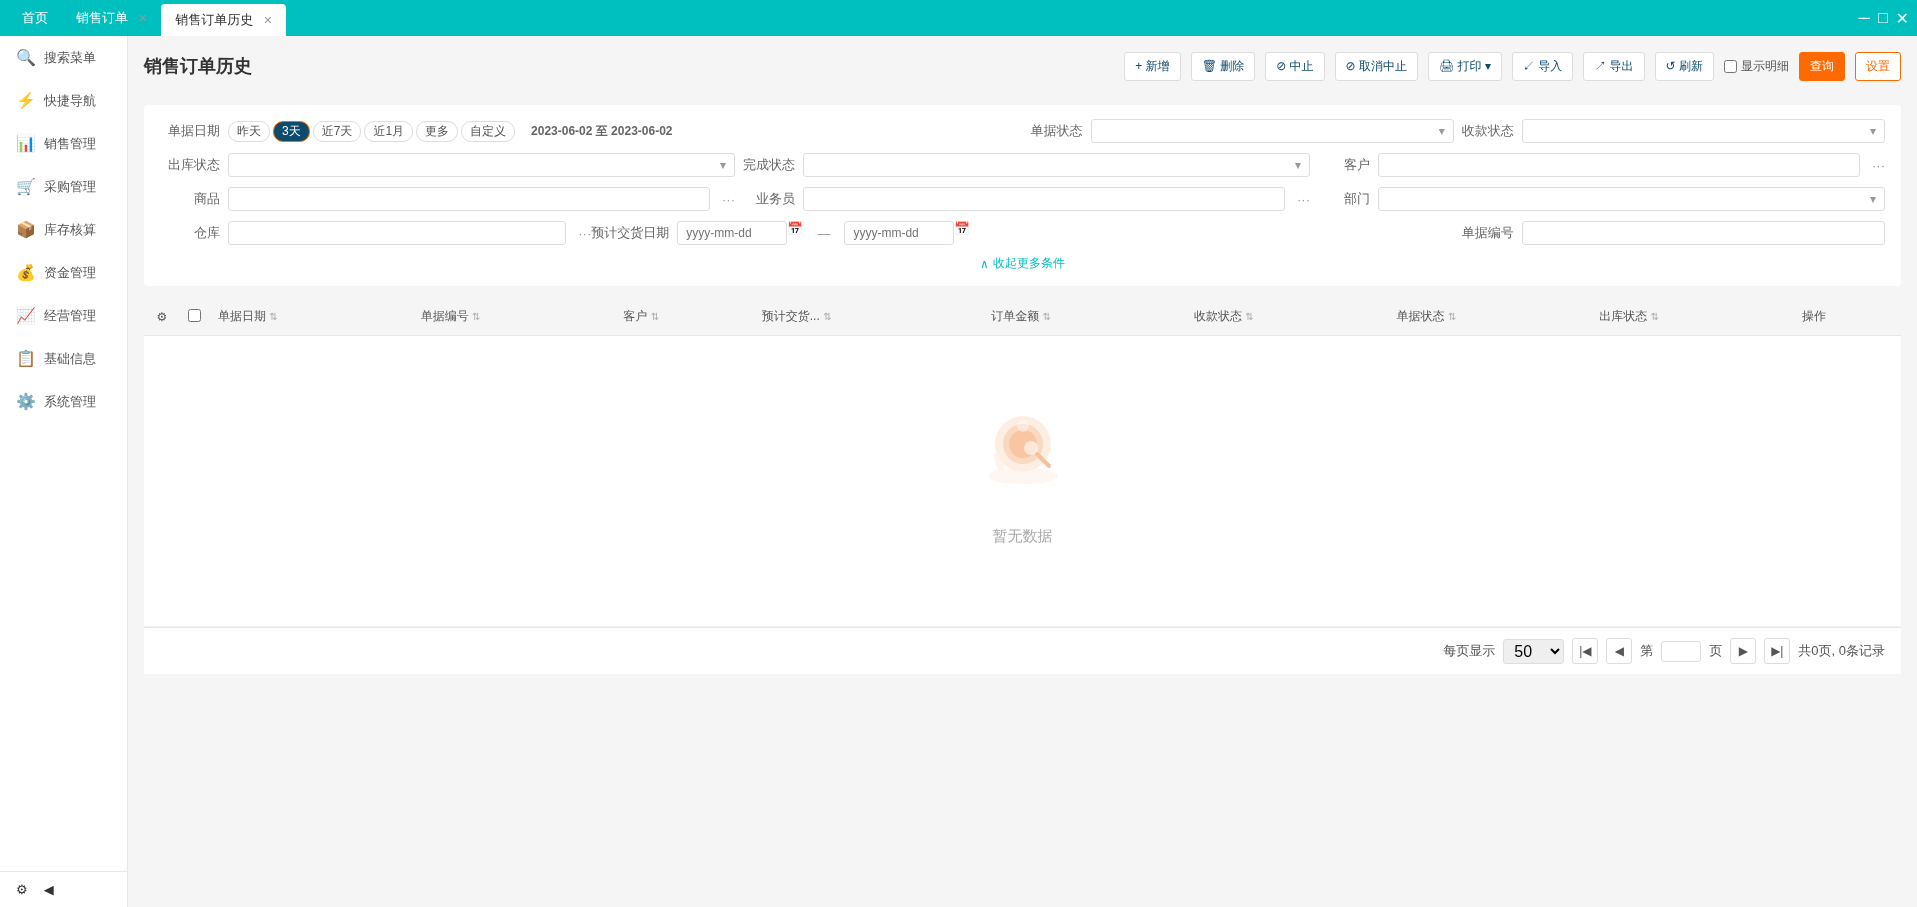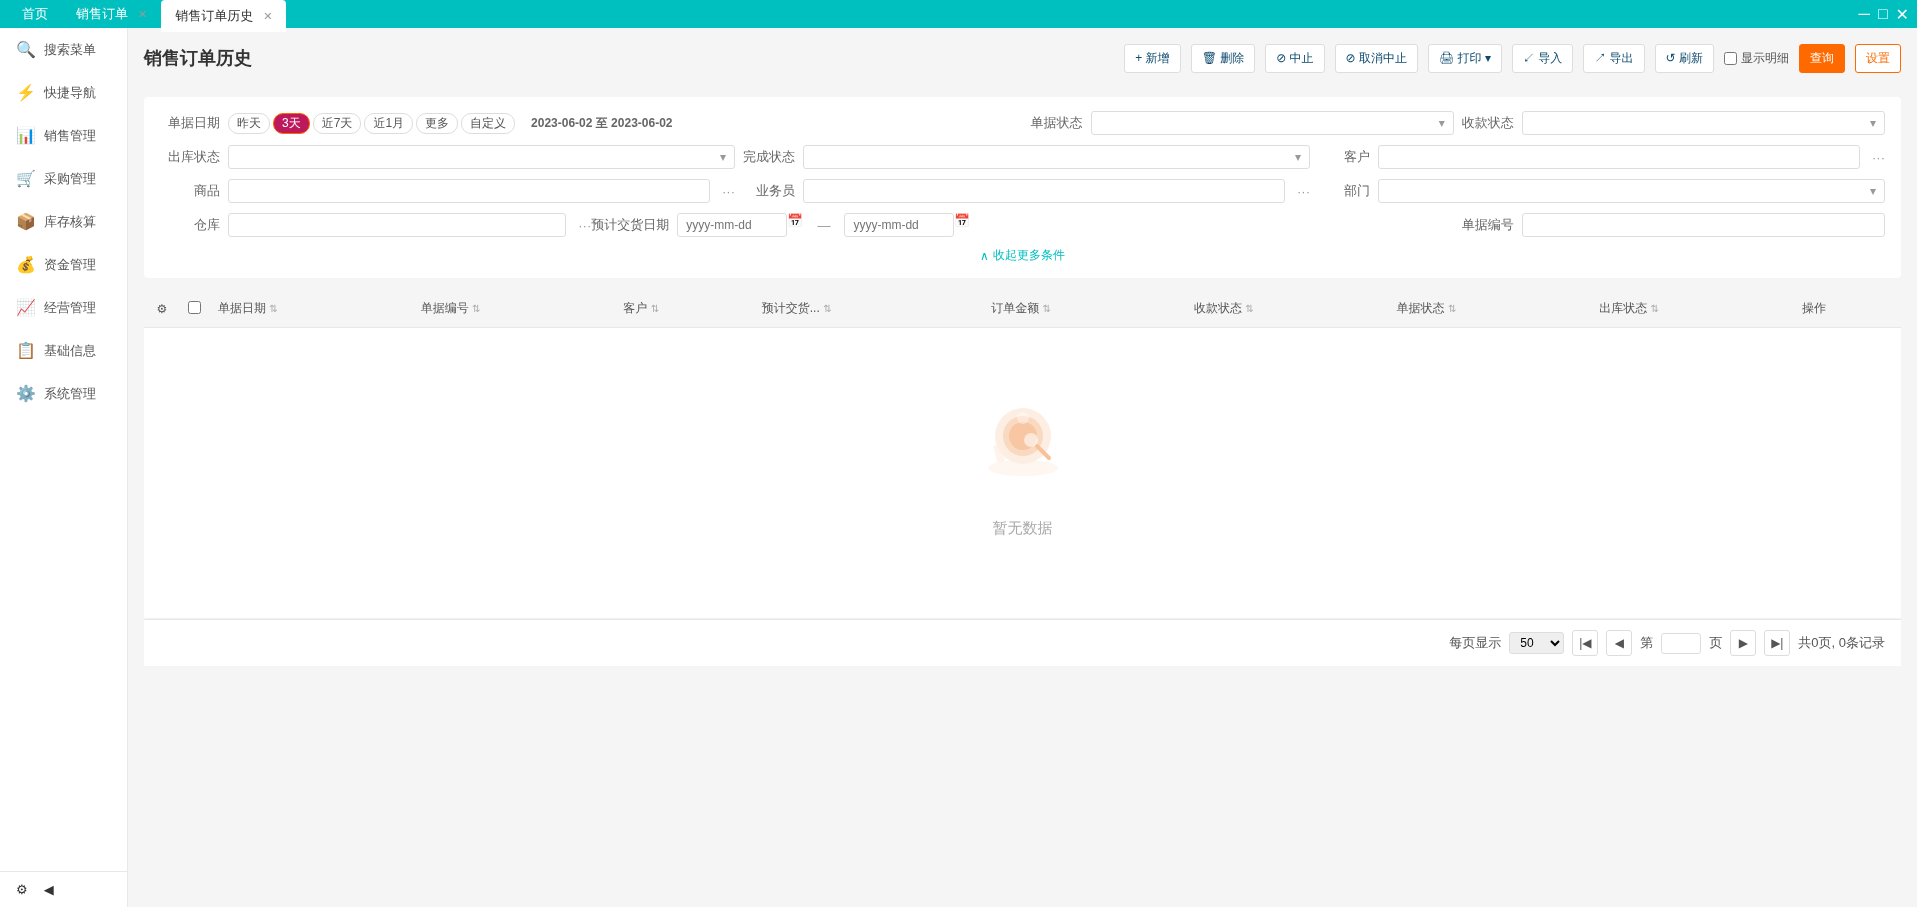--- a/index.html
+++ b/index.html
@@ -1,19 +1,19 @@
 <!DOCTYPE html>
 <html><head>
   <meta charset="utf-8">
   <style>
     * { box-sizing: border-box; margin: 0; padding: 0; }
     body { font-family: "Microsoft YaHei", Arial, sans-serif; font-size: 13px; background: #f5f5f5; color: #333; display: flex; flex-direction: column; height: 907px; overflow: hidden; }
 
     
-    .top-bar { background: #00bfbf; height: 28px; display: flex; align-items: center; padding: 0 8px; gap: 0; flex-shrink: 0; }
+    .top-bar { background: #00bfbf; height: 36px; display: flex; align-items: center; padding: 0 8px; gap: 0; flex-shrink: 0; }
     .top-bar-tab { display: flex; align-items: center; height: 36px; padding: 0 14px; font-size: 13px; color: #fff; cursor: pointer; position: relative; gap: 6px; }
     .top-bar-tab.home { background: transparent; }
     .top-bar-tab.active { background: #fff; color: #333; border-radius: 4px 4px 0 0; margin-top: 4px; height: 32px; }
     .top-bar-tab .close-icon { font-size: 11px; cursor: pointer; color: #999; margin-left: 4px; }
     .top-bar-spacer { flex: 1; }
     .top-bar-actions { display: flex; align-items: center; gap: 8px; color: #fff; }
     .top-bar-actions span { cursor: pointer; font-size: 16px; }
 
     
     .main-layout { display: flex; flex: 1; overflow: hidden; }
@@ -38,42 +38,42 @@
     
     .filter-area { background: #fff; border-radius: 4px; padding: 14px 16px; margin-bottom: 12px; }
     .filter-row { display: flex; align-items: center; gap: 0; margin-bottom: 10px; }
     .filter-item { display: flex; align-items: center; gap: 8px; flex: 1; }
     .filter-label { color: #666; font-size: 13px; min-width: 60px; text-align: right; flex-shrink: 0; }
     .filter-input { flex: 1; border: 1px solid #ddd; border-radius: 3px; padding: 4px 8px; font-size: 12px; color: #333; outline: none; }
     .filter-select { flex: 1; border: 1px solid #ddd; border-radius: 3px; padding: 4px 8px; font-size: 12px; color: #999; outline: none; display: flex; align-items: center; justify-content: space-between; cursor: pointer; background: #fff; }
     .filter-dots { color: #999; cursor: pointer; margin-left: 4px; }
     .date-chip { display: flex; align-items: center; gap: 3px; }
     .chip { padding: 1px 8px; border-radius: 10px; font-size: 12px; cursor: pointer; border: 1px solid #ddd; background: #fff; color: #555; }
-    .chip.active { background: #be185d; border-color: #ff6a00; color: #fff; text-align: center; }
+    .chip.active { background: #0c4a6e; border-color: #ff6a00; color: #fff; text-align: center; }
     .date-input-group { display: flex; }
     .date-input { border: 1px solid #ddd; border-radius: 3px; padding: 4px 8px; font-size: 12px; color: #999; outline: none; width: 110px; }
     .cal-icon { color: #aaa; cursor: pointer; }
     .collapse-btn { display: flex; align-items: center; justify-content: center; gap: 4px; color: #00bfbf; font-size: 12px; cursor: pointer; margin-top: 4px; }
 
     
     .table-wrapper { background: #fff; border-radius: 4px; overflow: auto; flex: 1; }
     table { width: 100%; border-collapse: collapse; font-size: 12px; }
     thead tr { background: #f5f5f5; }
     th { padding: 10px 8px; text-align: left; font-weight: normal; color: #555; border-bottom: 1px solid #e8e8e8; white-space: nowrap; }
     th .sort-icon { color: #aaa; font-size: 10px; }
     td { padding: 10px 8px; color: #333; border-bottom: 1px solid #f0f0f0; }
     .th-settings { width: 36px; text-align: center; }
     .th-checkbox { width: 30px; }
     .empty-area { display: flex; flex-direction: column; align-items: center; justify-content: center; padding: 60px 0 80px; }
     .empty-icon { font-size: 80px; margin-bottom: 12px; opacity: 0.7; }
     .empty-text { color: #aaa; font-size: 15px; }
 
     
     .pagination { display: flex; align-items: center; justify-content: flex-end; gap: 8px; padding: 10px 16px; background: #fff; border-top: 1px solid #e8e8e8; font-size: 13px; color: #555; }
-    .page-size-select { border: 1px solid #ddd; border-radius: 3px; padding: 2px 6px; font-size: 12px; }
+    .page-size-select { border: 1px solid #ddd; border-radius: 3px; padding: 2px 6px; font-size: 16px; }
     .page-btn { width: 26px; height: 26px; display: flex; align-items: center; justify-content: center; border: 1px solid #ddd; border-radius: 3px; cursor: pointer; background: #fff; color: #555; font-size: 12px; }
     .page-input { width: 40px; border: 1px solid #ddd; border-radius: 3px; padding: 2px 4px; text-align: center; font-size: 13px; }
 
     
     ::-webkit-scrollbar { width: 6px; height: 6px; }
     ::-webkit-scrollbar-track { background: #f5f5f5; }
     ::-webkit-scrollbar-thumb { background: #ccc; border-radius: 3px; }
   </style>
 </head>
 <body>

